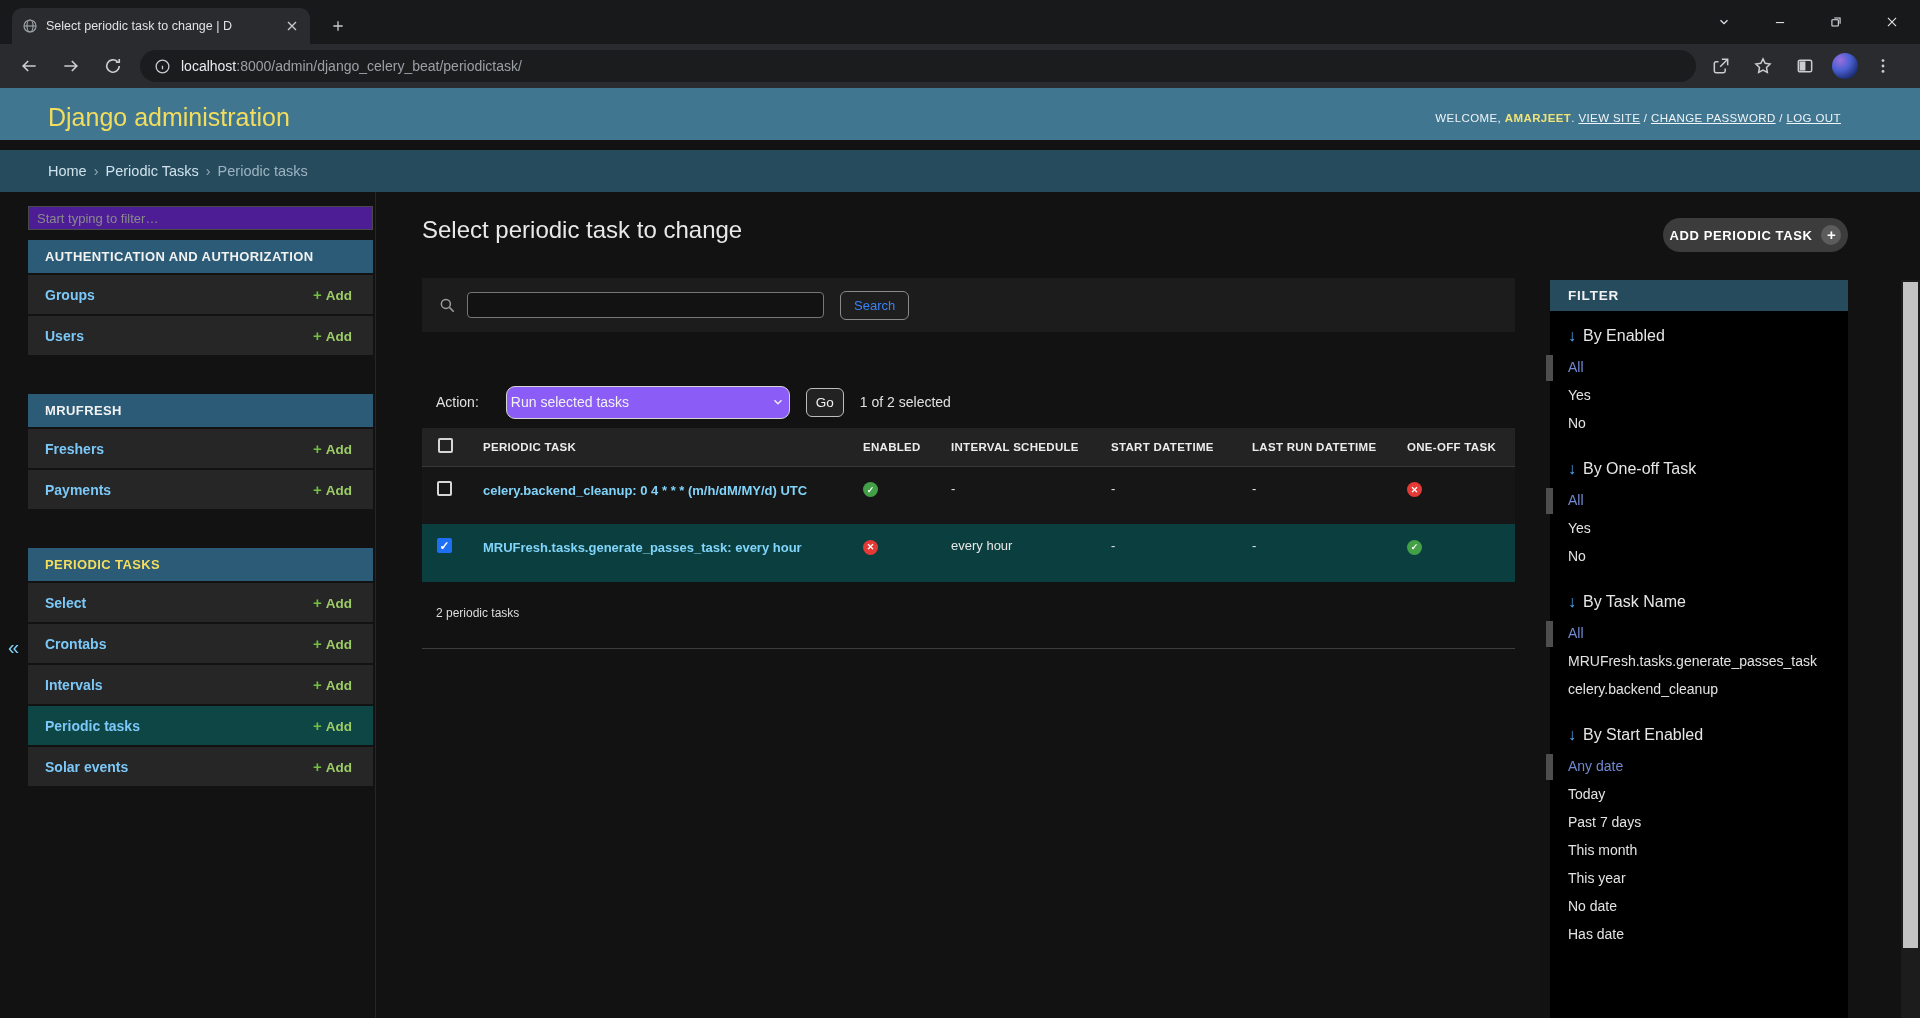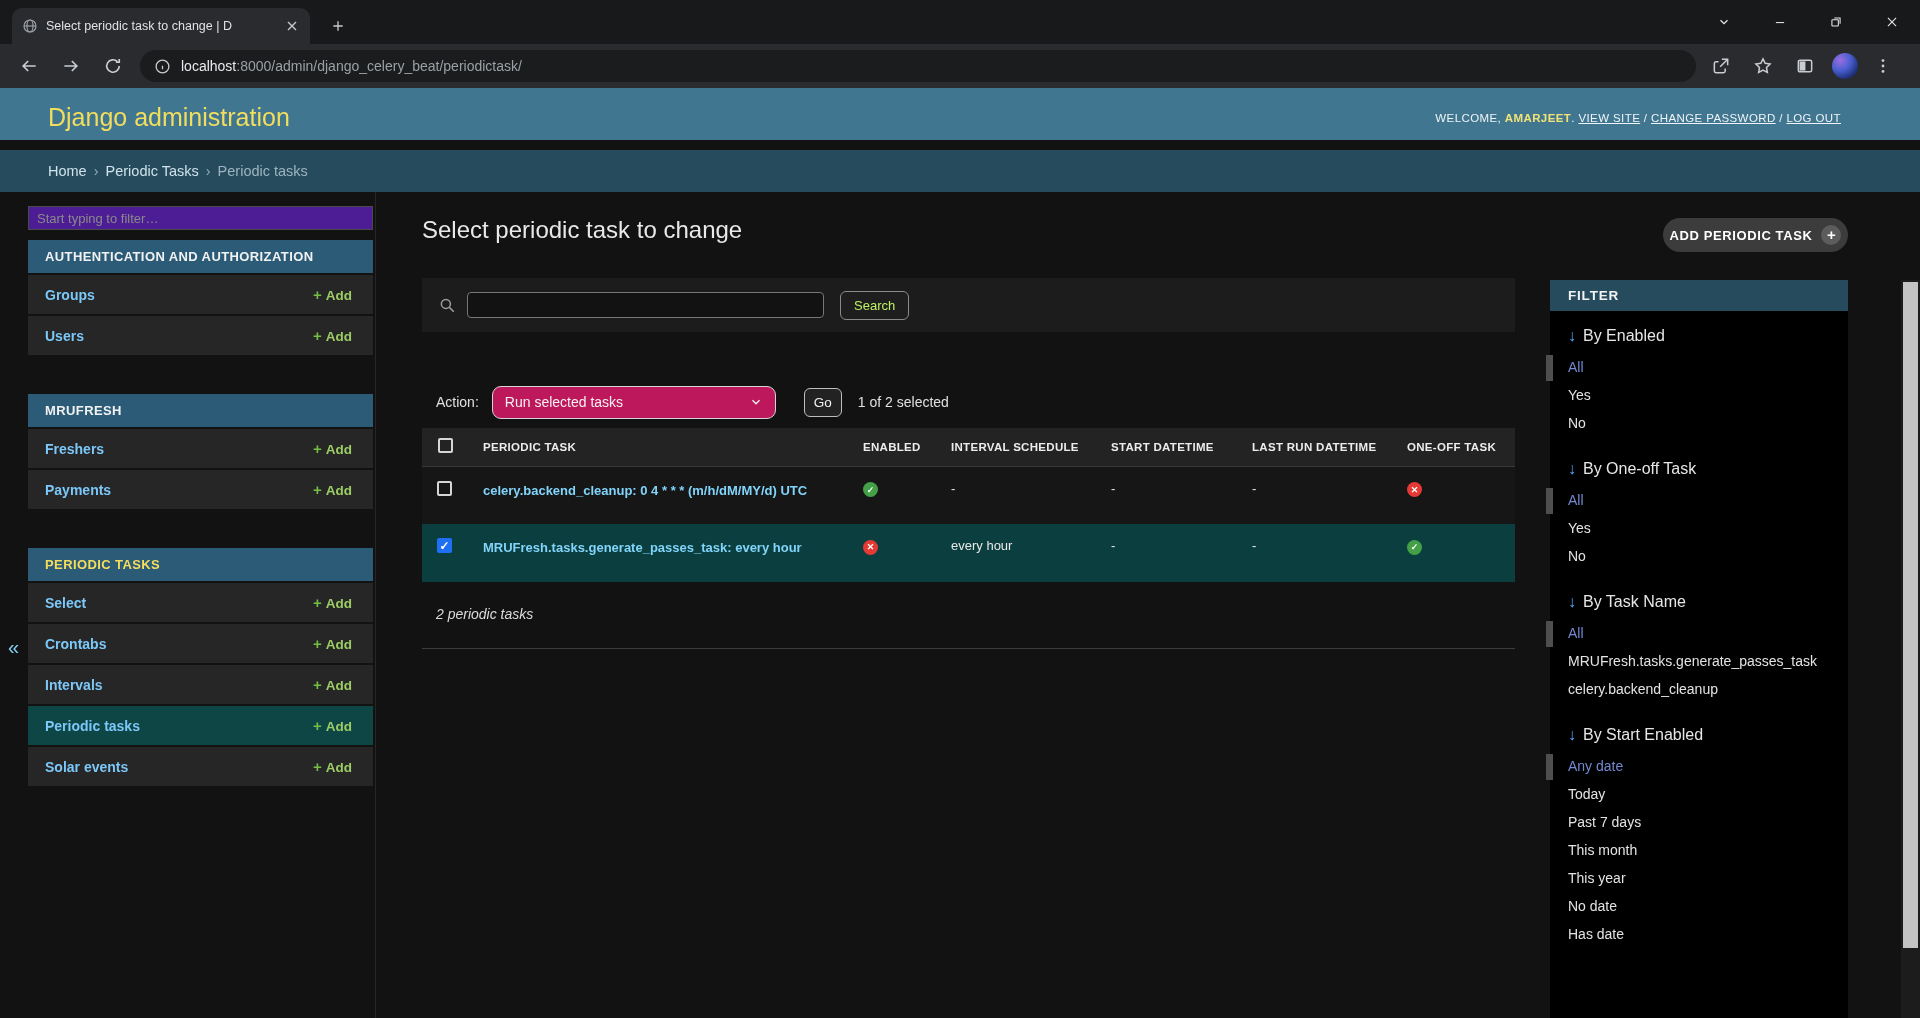--- a/index.html
+++ b/index.html
@@ -72,28 +72,28 @@
     background:#3c3c3c; display:flex; align-items:center; justify-content:center; gap:9px; cursor:pointer; }
   .add-task-btn .lbl { color:#fff; font-size:13px; font-weight:bold; letter-spacing:.6px; }
   .add-task-btn .plus-circle { width:20px; height:20px; border-radius:50%; background:#5c5c5c;
     color:#fff; font-size:15px; font-weight:bold; line-height:20px; text-align:center; }
 
   .search-module { position:absolute; left:0; top:86px; width:1093px; height:54px; background:#1c1c1c;
     display:flex; align-items:center; padding-left:16px; gap:11px; }
   .search-input { width:357px; height:26px; background:#121212; border:1px solid #767676; border-radius:4px;
     color:#eee; padding:0 8px; font-family:inherit; font-size:13px; }
   .search-btn { height:29px; padding:0 13px; margin-left:5px; background:#1e1e1e; border:1px solid #8a8a8a;
-    border-radius:6px; color:#bef264; font-size:13px; cursor:pointer; font-family:inherit; }
+    border-radius:6px; color:#3b82f6; font-size:13px; cursor:pointer; font-family:inherit; }
 
   .action-row { position:absolute; left:0; top:190px; width:1093px; height:40px; display:flex; align-items:center; }
   .action-label { color:#e0e0e0; font-size:14px; margin-left:14px; }
-  .action-select { margin-left:13px; width:284px; height:33px; border:1px solid #d5d5d5; border-radius:9px;
-    background:#be185d; color:#f2f2f2; font-size:14px; display:flex; align-items:center; padding:0 12px; cursor:pointer; }
+  .action-select { margin-left:27px; width:284px; height:33px; border:1px solid #d5d5d5; border-radius:9px;
+    background:#8b5cf6; color:#f2f2f2; font-size:14px; display:flex; align-items:center; padding:0 4px; cursor:pointer; }
   .action-select .val { flex:1; }
-  .go-btn { margin-left:28px; width:38px; height:29px; border:1px solid #bdbdbd; border-radius:6px;
+  .go-btn { margin-left:16px; width:38px; height:29px; border:1px solid #bdbdbd; border-radius:6px;
     background:#222; color:#f2f2f2; font-size:13.5px; display:flex; align-items:center; justify-content:center; cursor:pointer; }
   .sel-info { margin-left:16px; color:#e0e0e0; font-size:14px; }
 
   
   .changelist { position:absolute; left:0; top:236px; width:1093px; }
   table { border-collapse:collapse; width:1093px; table-layout:fixed; }
   col.c-cb { width:46px; } col.c-task { width:380px; } col.c-en { width:88px; }
   col.c-int { width:160px; } col.c-st { width:141px; } col.c-lr { width:155px; } col.c-oo { width:123px; }
   thead th { background:#232323; height:38px; text-align:left; font-size:11.5px; color:#ececec;
     letter-spacing:.3px; padding:0 12px 0 15px; border-bottom:1px solid #383838; }
@@ -103,21 +103,21 @@
   tbody tr.selected { background:#0b3e3e; }
   .task-link { color:#81d4fa; font-weight:bold; font-size:13px; line-height:20px; cursor:pointer; display:block; }
   .cb { width:15px; height:15px; border-radius:2px; border:2px solid #d6d6d6; display:inline-block; cursor:pointer; }
   .cb.checked { border-color:#1f6ff5; background:#1f6ff5; color:#fff; font-size:12px; font-weight:bold;
     line-height:13px; text-align:center; }
   .bool-icon { width:15px; height:15px; border-radius:50%; display:inline-flex; align-items:center;
     justify-content:center; color:#fff; font-size:9px; font-weight:bold; }
   .bool-icon.yes { background:#43a047; }
   .bool-icon.no { background:#e53935; }
 
-  .count-line { position:absolute; left:14px; top:414px; font-size:14px; color:#dcdcdc;font-style:italic; }
+  .count-line { position:absolute; left:14px; top:414px; font-size:12px; color:#dcdcdc; }
   .paginator-hr { position:absolute; left:0; top:456px; width:1093px; height:1px; background:#3d3d3d; }
 
   
   #filter-panel { position:absolute; left:1550px; top:88px; width:298px; bottom:0; background:#000000; }
   .filter-caption { height:31px; line-height:31px; background:#264b5d; color:#f2f2f2; font-size:13.5px;
     font-weight:bold; letter-spacing:.8px; padding-left:18px; }
   .filter-body { padding:0 20px 0 18px; }
   .filter-h { margin:16px 0 0; font-size:16px; font-weight:400; color:#e6e6e6; }
   .filter-h .arrow { color:#4fa8f5; margin-right:7px; font-weight:bold; }
   .filter-opts { margin-top:12px; }

